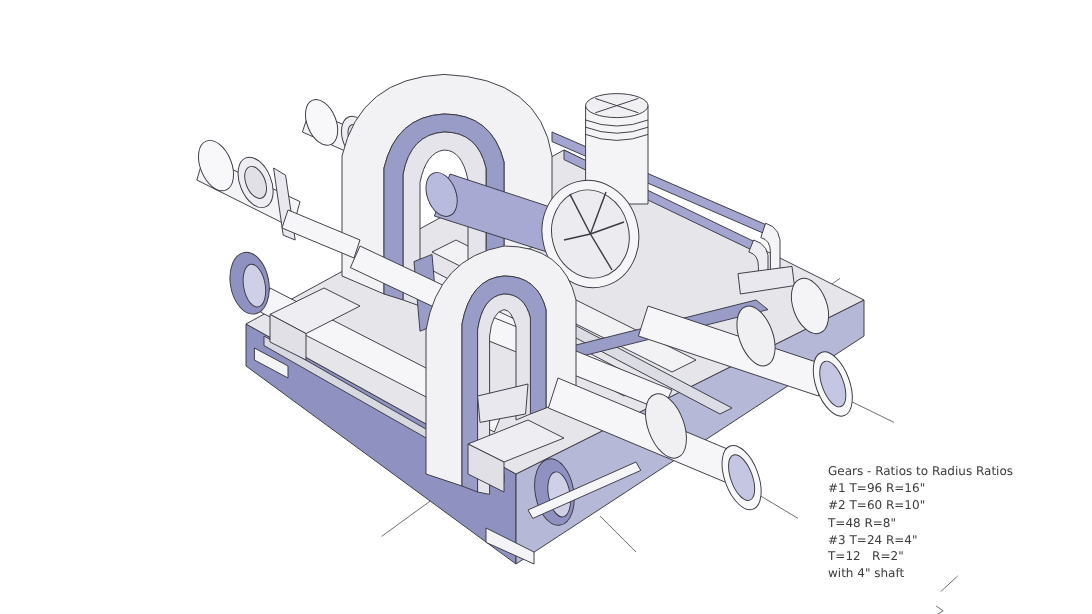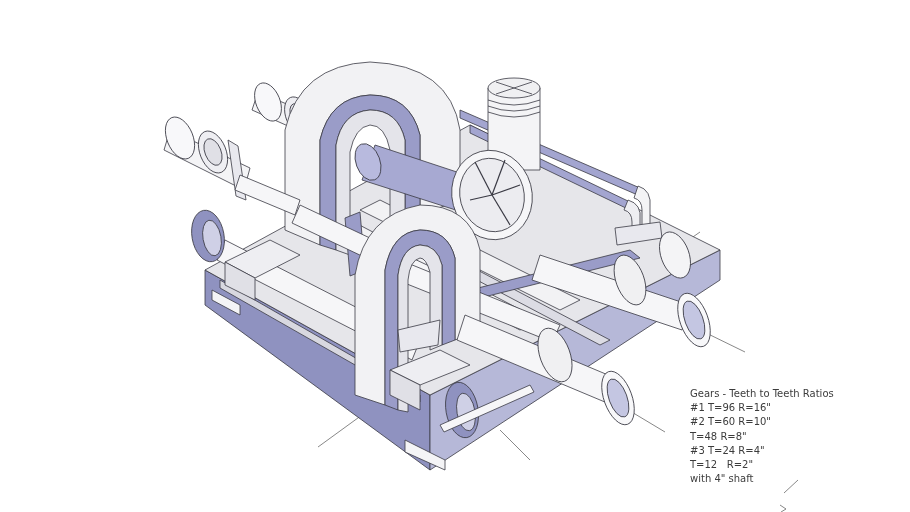--- a/index.html
+++ b/index.html
@@ -139,20 +139,20 @@
 
     <g>
       <ellipse cx="462" cy="410" rx="16" ry="28" fill="#8f92c0" transform="rotate(-10 462 410)"></ellipse>
       <ellipse cx="466" cy="412" rx="9" ry="19" fill="#cfd0e6" transform="rotate(-10 466 412)"></ellipse>
       <polygon points="440,425 530,385 534,392 444,432" fill="#f6f6f8"></polygon>
     </g>
   </g>
 </svg>
 
 <div id="notes">
-  <div>Gears - Teeth to Teeth Ratios</div>
+  <div>Gears - Ratios to Radius Ratios</div>
   <div>#1 T=96 R=16"</div>
   <div>#2 T=60 R=10"</div>
   <div>T=48 R=8"</div>
   <div>#3 T=24 R=4"</div>
   <div>T=12   R=2"</div>
   <div>with 4" shaft</div>
 </div>
 
 </body></html>

